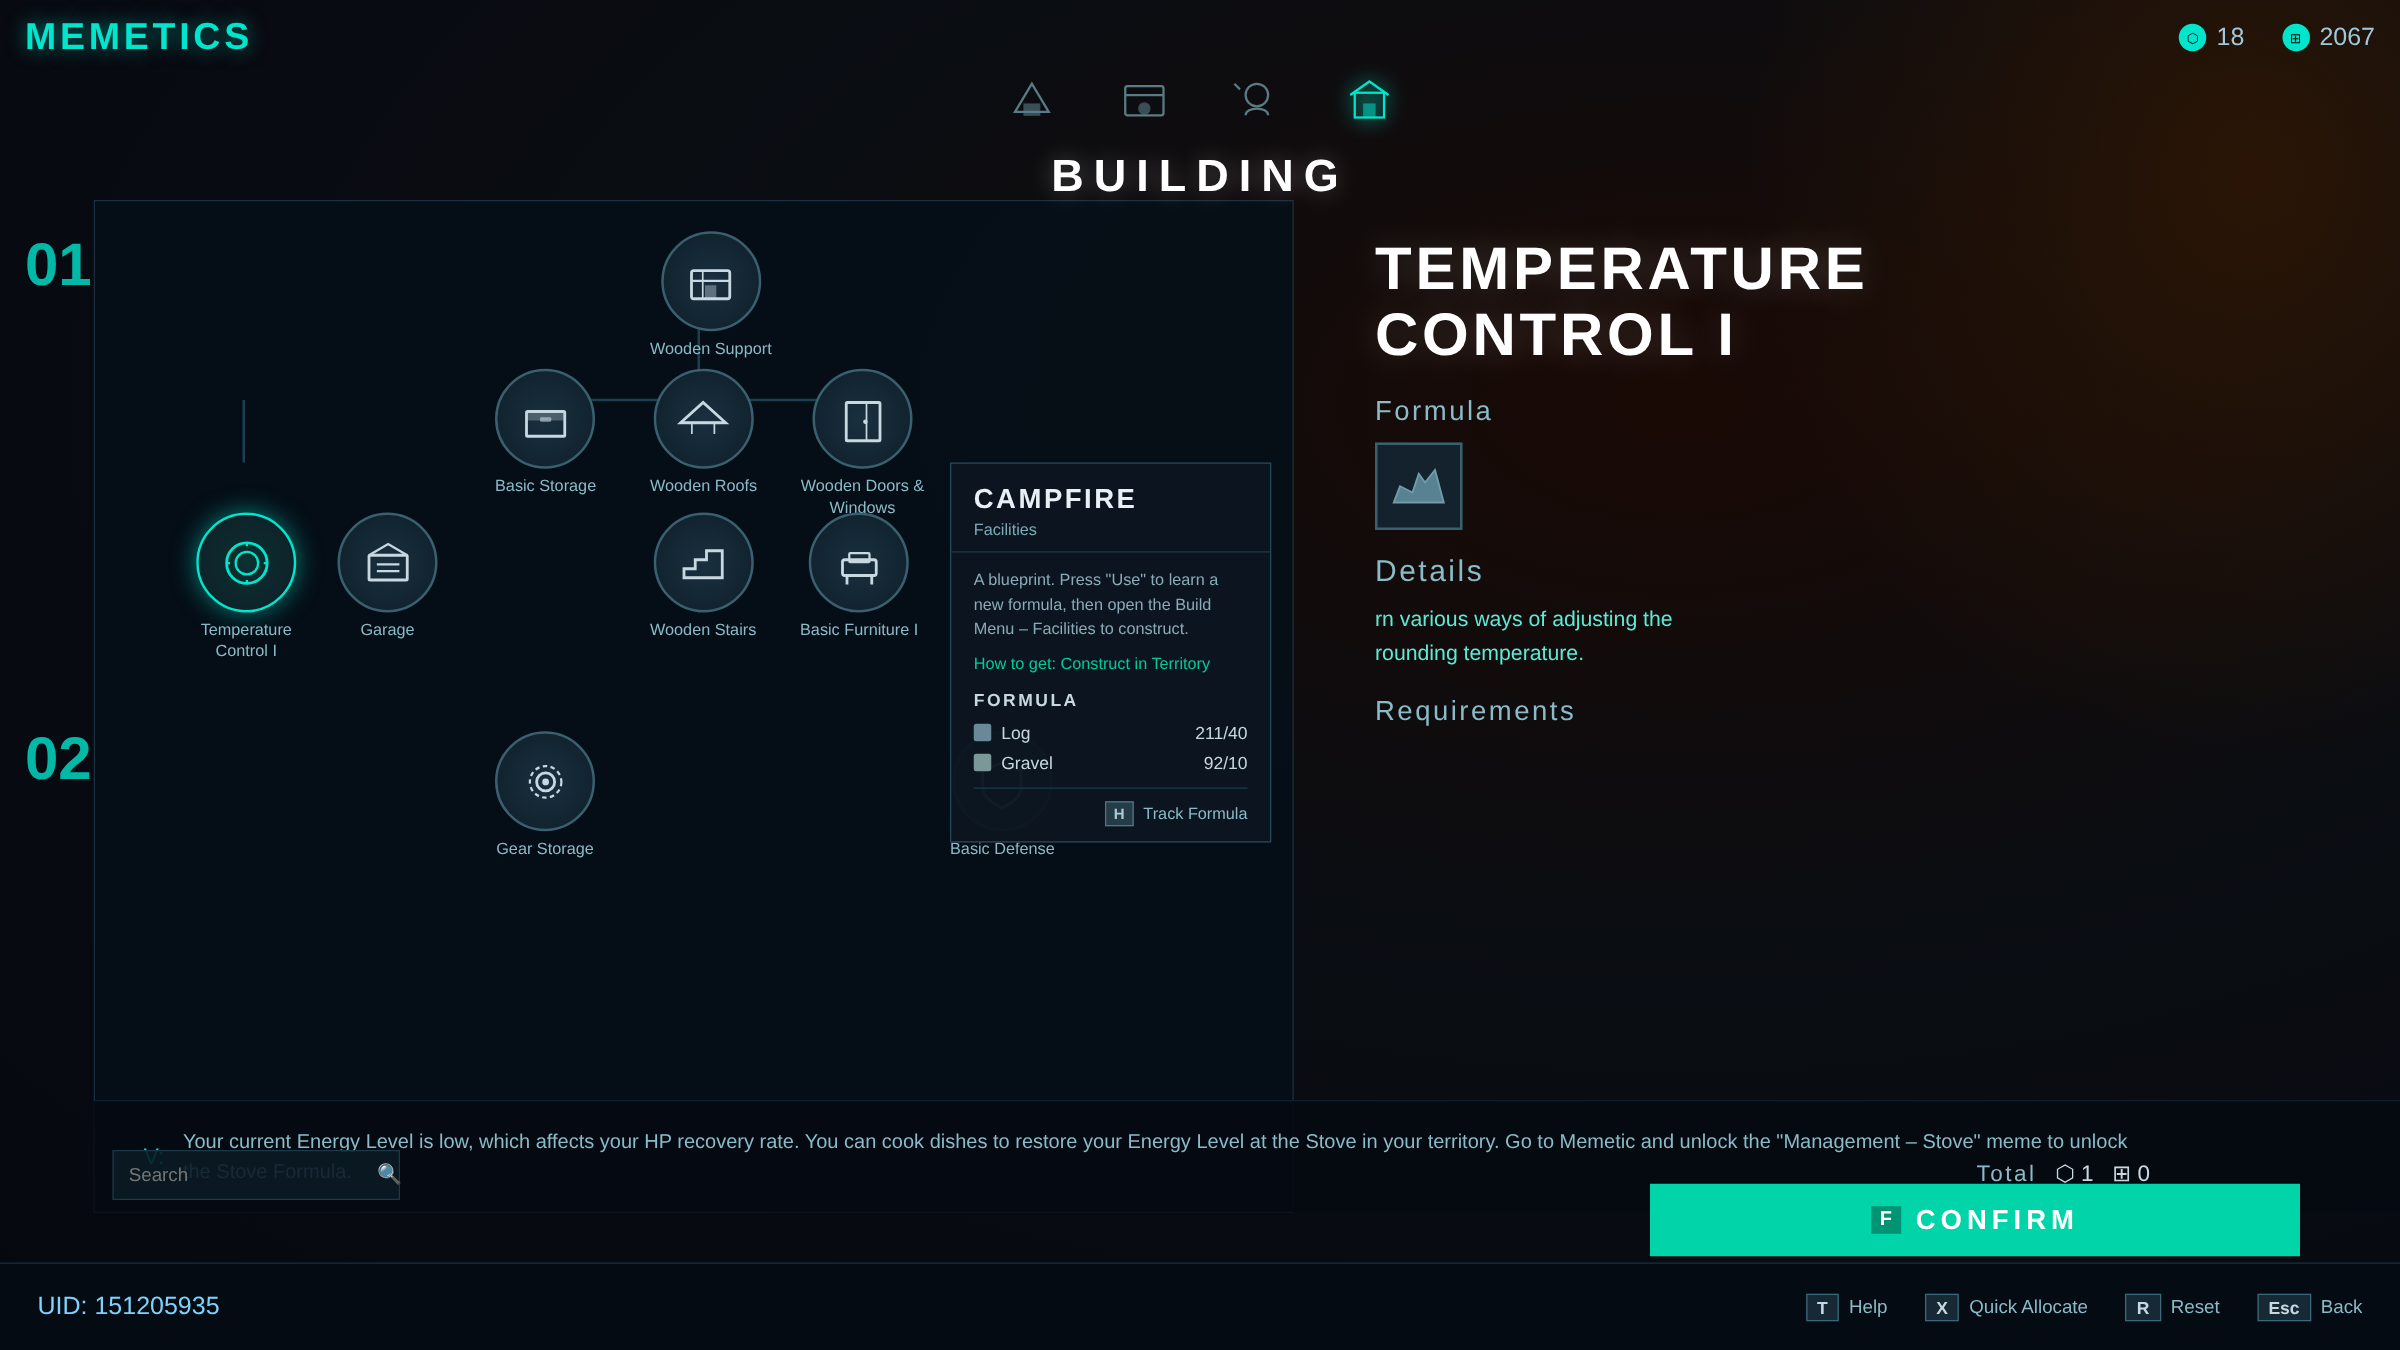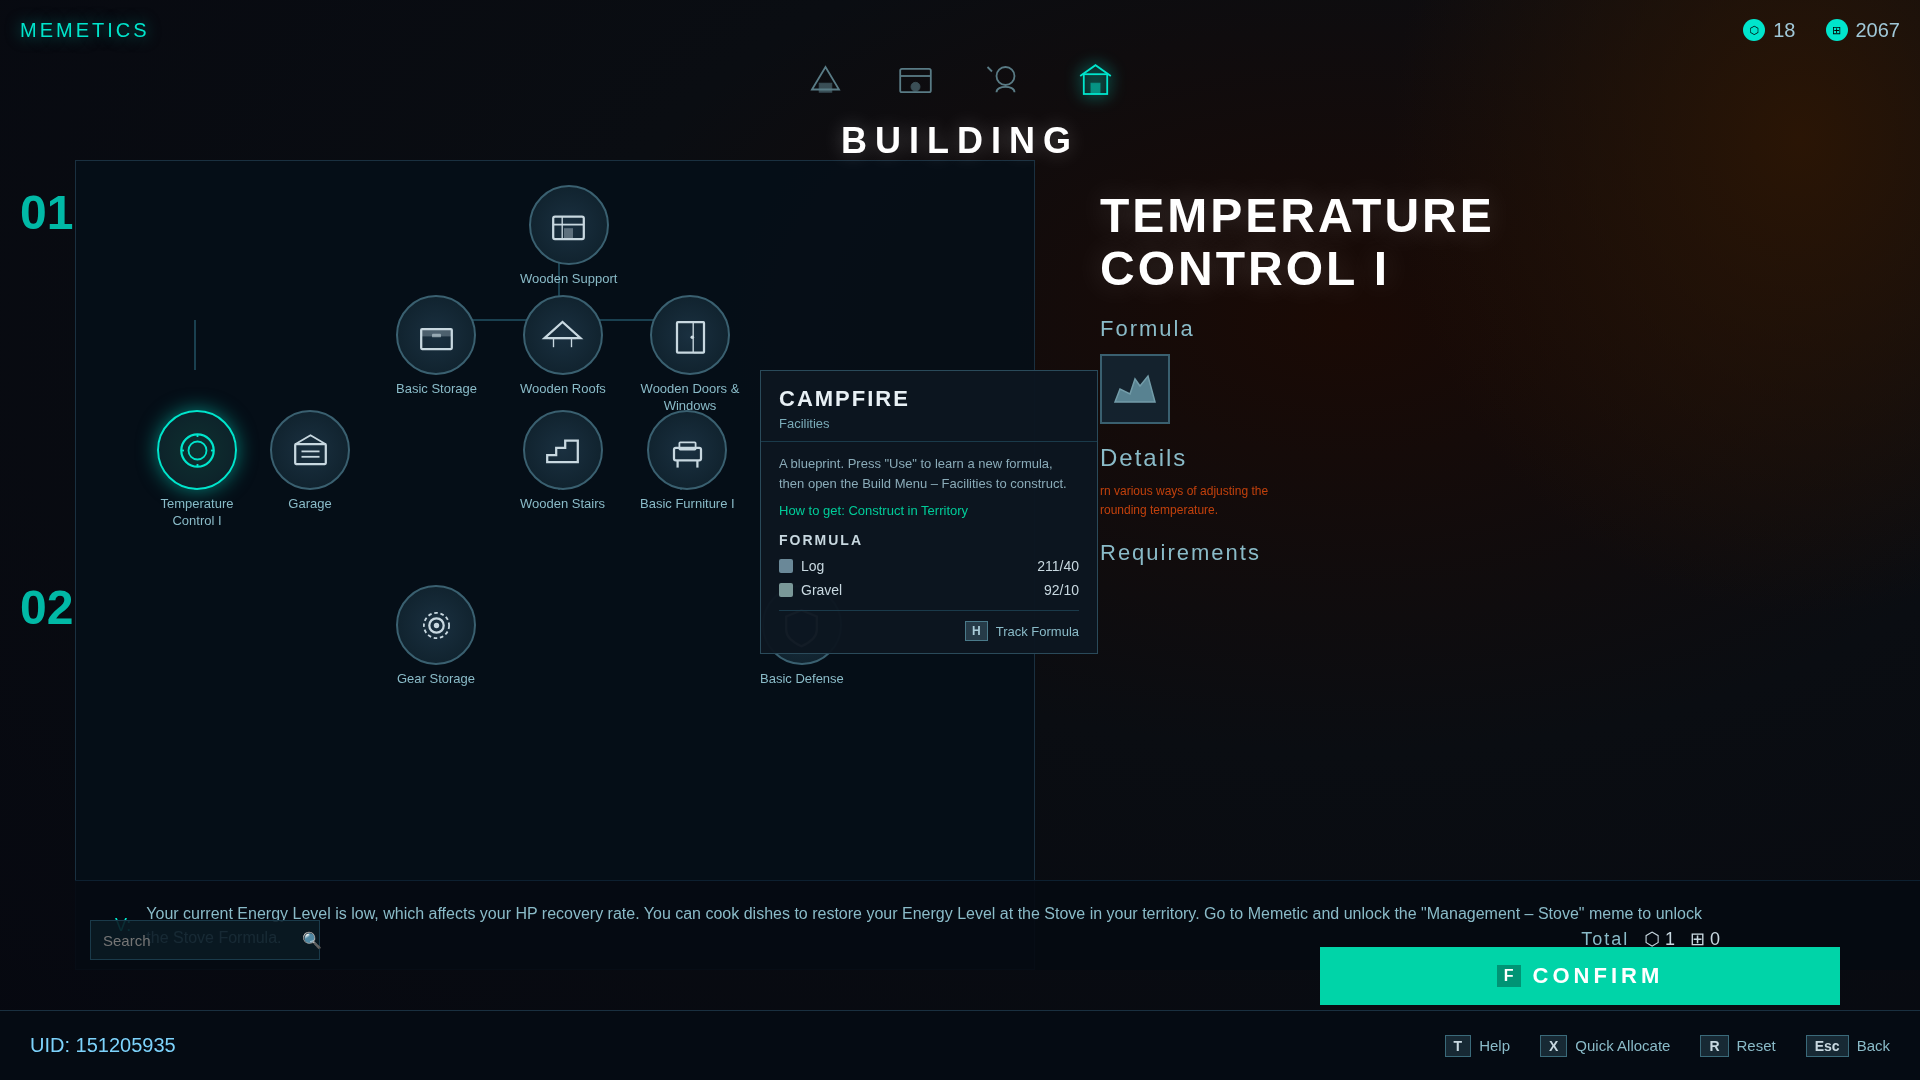--- a/index.html
+++ b/index.html
@@ -41,22 +41,22 @@
       height: 60px;
       z-index: 10;
       display: flex;
       align-items: center;
       justify-content: space-between;
       padding: 0 20px;
     }
 
     .header-title {
       color: #00e5cc;
-      font-size: 20px;
-      font-weight: normal;
+      font-size: 30px;
+      font-weight: bold;
       letter-spacing: 3px;
       text-shadow: 0 0 15px #00e5cc88;
     }
 
     .header-right {
       display: flex;
       align-items: center;
       gap: 30px;
     }
 
@@ -251,22 +251,22 @@
     }
 
     .details-label {
       font-size: 24px;
       color: #8abbc8;
       letter-spacing: 2px;
       margin-bottom: 10px;
     }
 
     .details-text {
-      font-size: 12px;
-      color: #c2410c;
+      font-size: 17px;
+      color: #5eead4;
       line-height: 1.6;
       margin-bottom: 20px;
     }
 
     .requirements-label {
       font-size: 22px;
       color: #8abbc8;
       letter-spacing: 2px;
       margin-bottom: 10px;
     }
@@ -274,21 +274,21 @@
     .req-item {
       font-size: 16px;
       color: #8abbc8;
     }
 
     
     .campfire-popup {
       position: absolute;
       top: 370px;
       left: 760px;
-      width: 338px;
+      width: 257px;
       background: rgba(12, 22, 32, 0.97);
       border: 1px solid #2a4a5a;
       z-index: 20;
       padding: 0;
     }
 
     .popup-header {
       padding: 15px 18px 10px;
       border-bottom: 1px solid #1a3a4a;
     }

